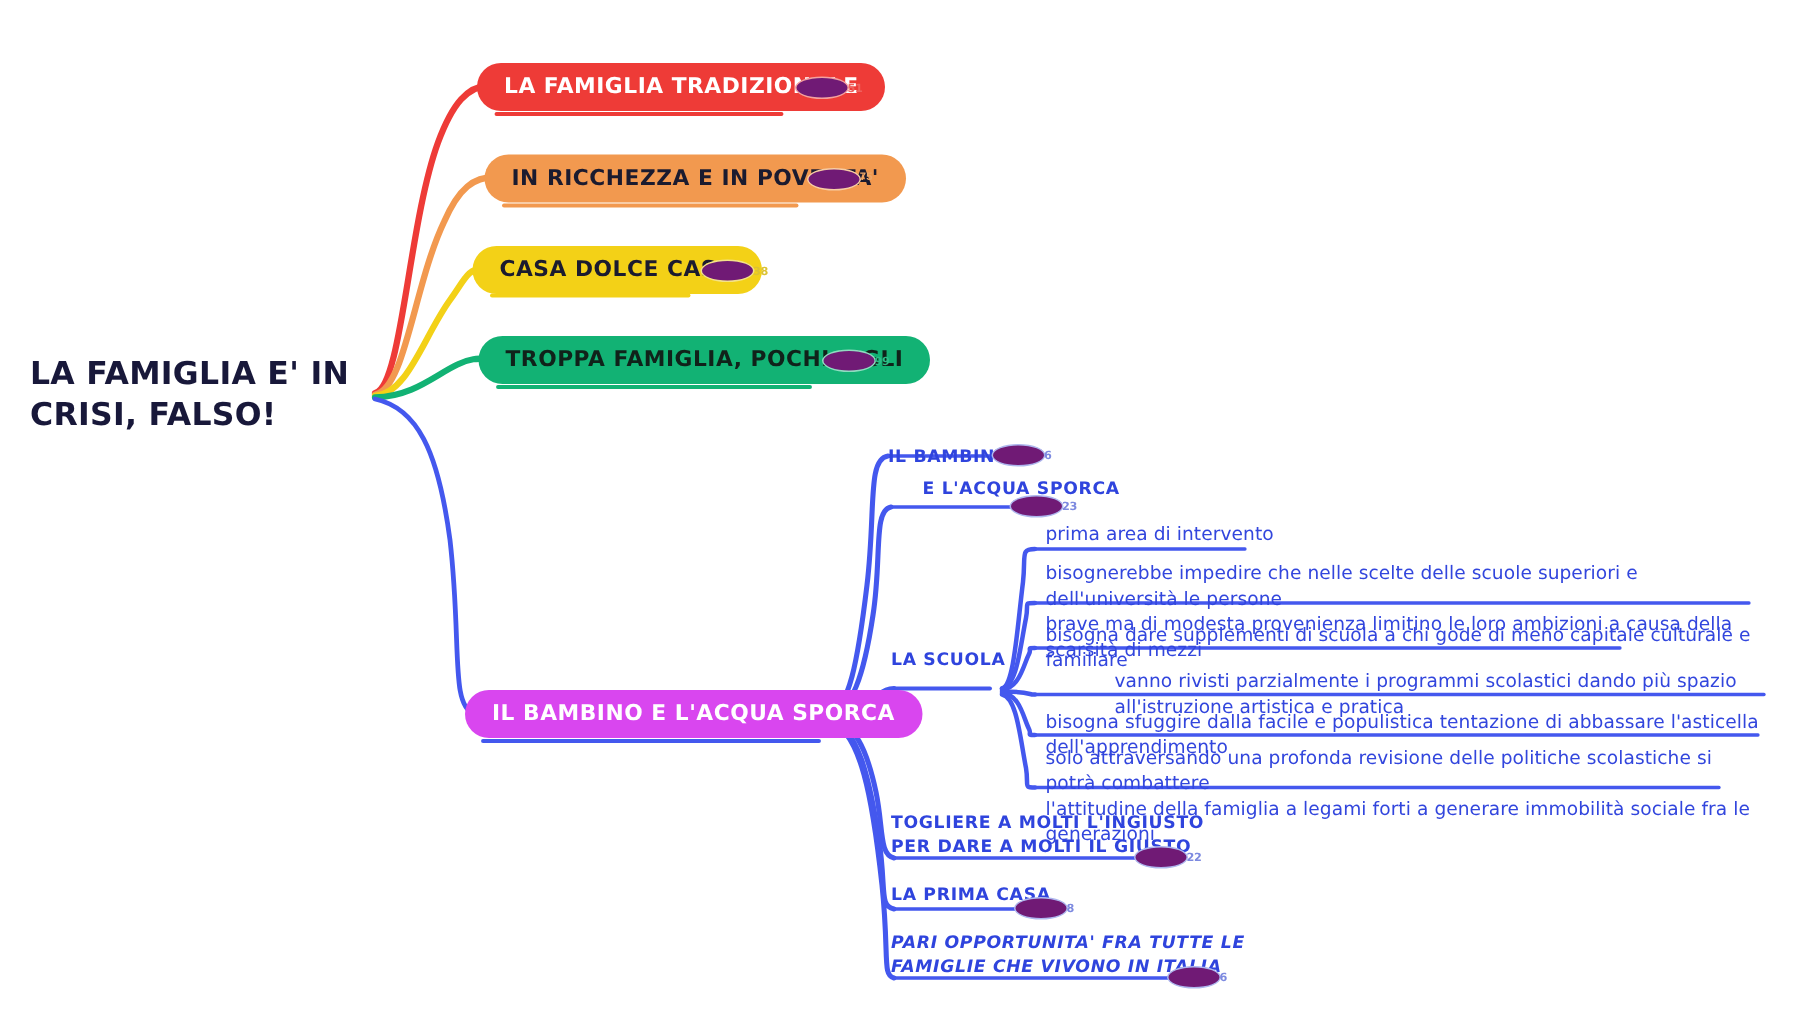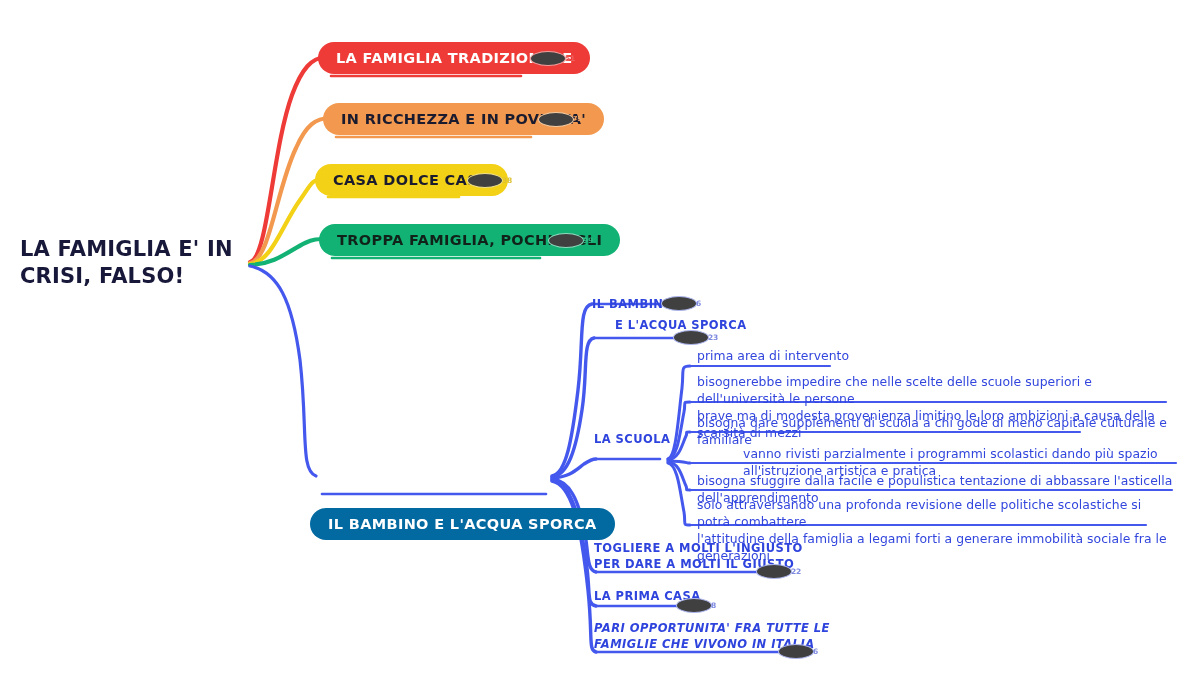--- a/index.html
+++ b/index.html
@@ -57,21 +57,21 @@
     letter-spacing: 0.35px;
     white-space: nowrap;
     box-sizing: border-box;
   }
   .pill .pill-label { display: block; }
 
   .pill-red    { background: #ee3b37; color: #ffffff; }
   .pill-orange { background: #f2994f; color: #1b1b2f; }
   .pill-yellow { background: #f3d117; color: #1b1b2f; }
   .pill-green  { background: #12b274; color: #10221a; }
-  .pill-blue   { background: #0369a1; color: #ffffff; margin-top: 48px; }
+  .pill-blue   { background: #d946ef; color: #ffffff; }
 
   
   .leaf {
     position: absolute;
     box-sizing: border-box;
   }
   .leaf-text {
     display: block;
     white-space: pre-line;
   }
@@ -90,21 +90,21 @@
     color: #3246dd;
   }
 
   
   .badge {
     position: absolute;
     width: 15px;
     height: 15px;
     border-radius: 50%;
     border: 1.2px solid #b9c0ea;
-    background: #404040;
+    background: #701a75;
     color: #9aa3dd;
     font-size: 7.5px;
     font-weight: bold;
     line-height: 13px;
     text-align: center;
     box-sizing: border-box;
     letter-spacing: -0.2px;
     padding-left: 34px;
   }
   .badge-red    { border-color: #f3a09e; color: #ef615e; }

